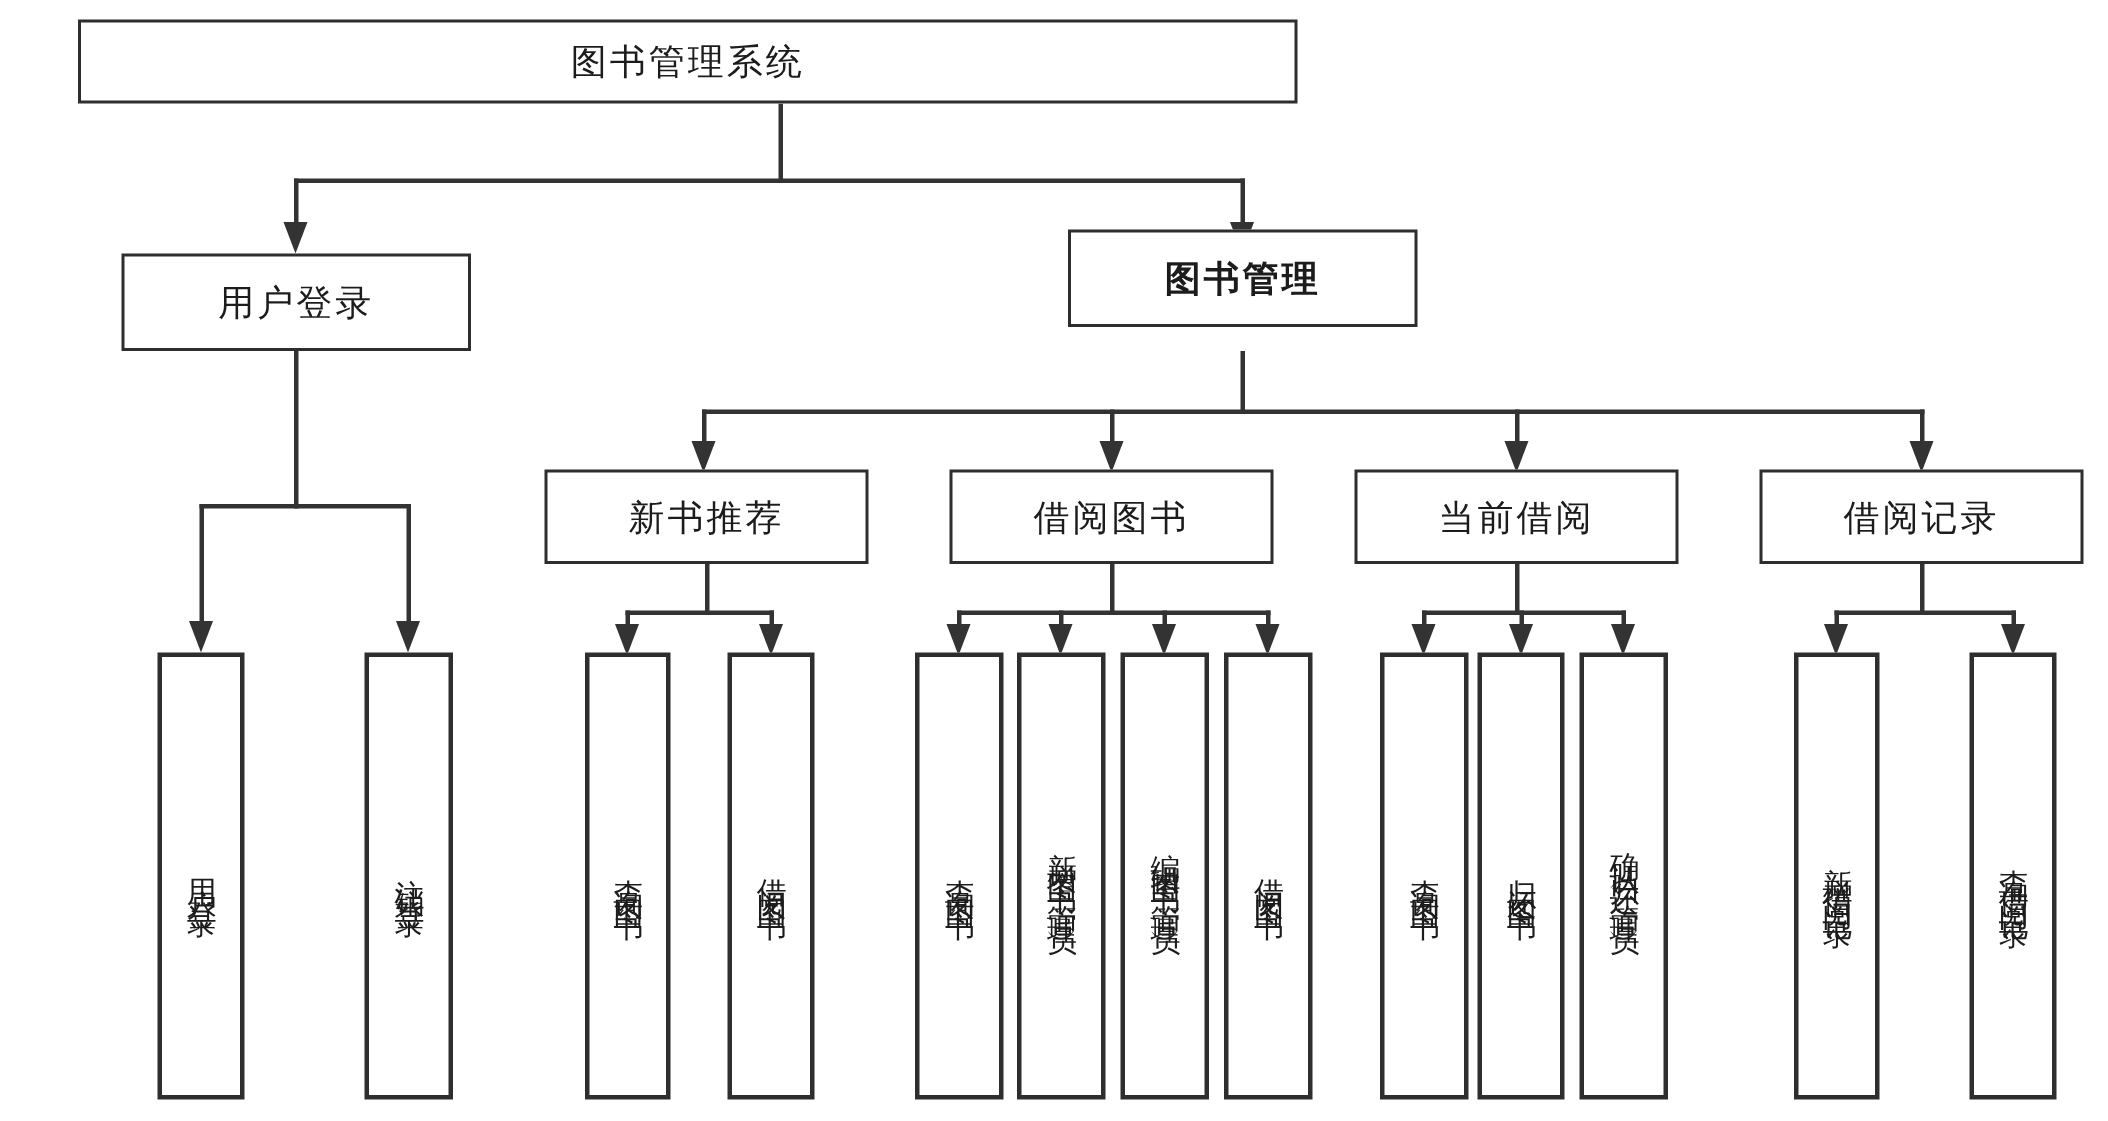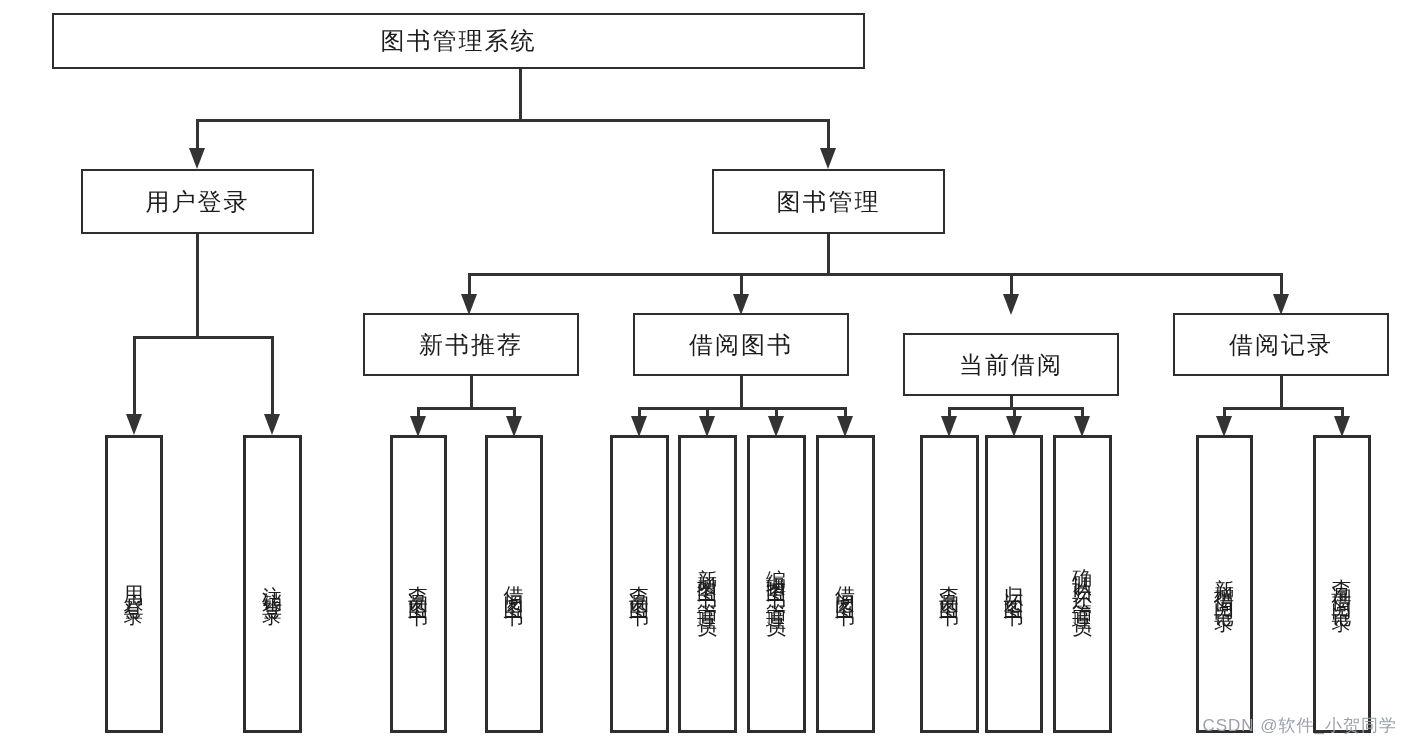--- a/index.html
+++ b/index.html
@@ -29,37 +29,36 @@
   }
   .watermark {
     position:absolute; right:8px; top:714px; z-index:3;
     font-size:17px; color:#9aa0ad; letter-spacing:1px; white-space:nowrap;
   }
 </style>
 </head>
 <body>
 
 <div id="stage">
-  <div class="watermark">CSDN @软件_小贺同学</div>
 <div class="box h root" style="left: 20px; top: 13px; width: 813px; height: 56px; margin-left: 32px;">
       <span class="label">图书管理系统</span>
     </div>
     <div class="box h" style="left: 81px; top: 169px; width: 233px; height: 65px;">
       <span class="label">用户登录</span>
     </div>
-    <div class="box h" style="left: 712px; top: 169px; width: 233px; height: 65px;">
+    <div class="box h" style="left: 712px; top: 153px; width: 233px; height: 65px; font-weight: bold;">
       <span class="label">图书管理</span>
     </div>
     <div class="box h" style="left: 363px; top: 313px; width: 216px; height: 63px; align-items: center;">
       <span class="label">新书推荐</span>
     </div>
     <div class="box h" style="left: 633px; top: 313px; width: 216px; height: 63px;">
       <span class="label">借阅图书</span>
     </div>
-    <div class="box h" style="left: 903px; top: 313px; width: 216px; height: 63px; margin-top: 20px;">
+    <div class="box h" style="left: 903px; top: 313px; width: 216px; height: 63px;">
       <span class="label">当前借阅</span>
     </div>
     <div class="box h" style="left: 1173px; top: 313px; width: 216px; height: 63px;">
       <span class="label">借阅记录</span>
     </div>
     <div class="box leaf" style="left: 105px; top: 435px; width: 58px; height: 298px;">
       <span class="label">用户登录</span>
     </div>
     <div class="box leaf" style="left: 243px; top: 435px; width: 59px; height: 298px;">
       <span class="label">注销登录</span>

